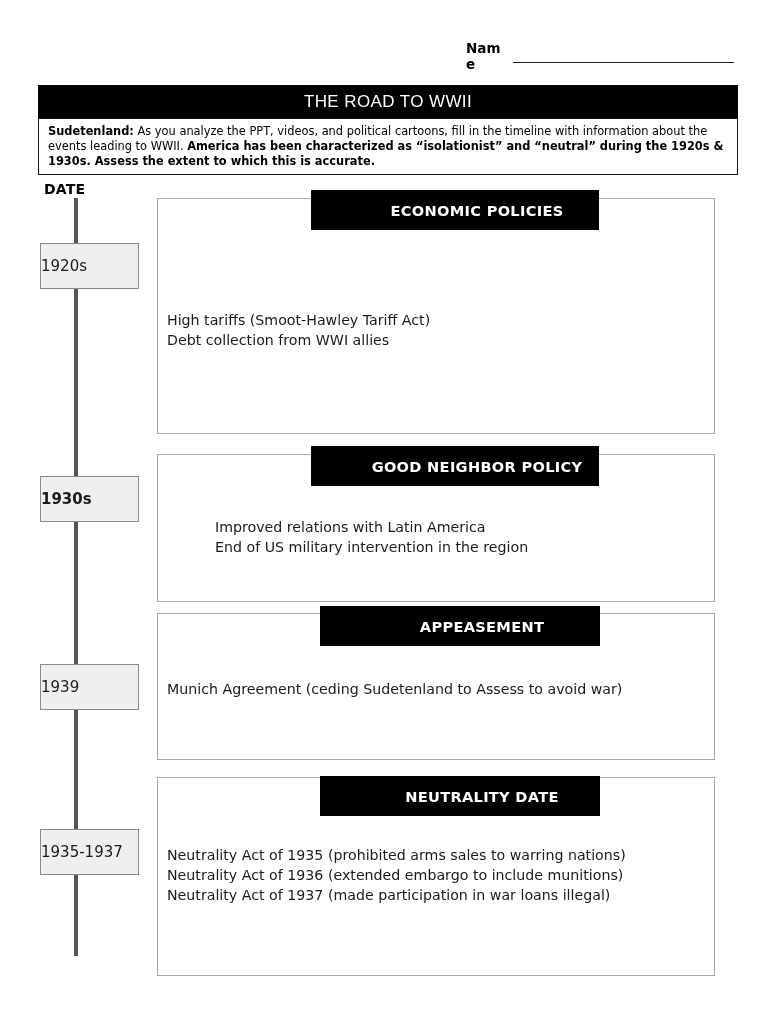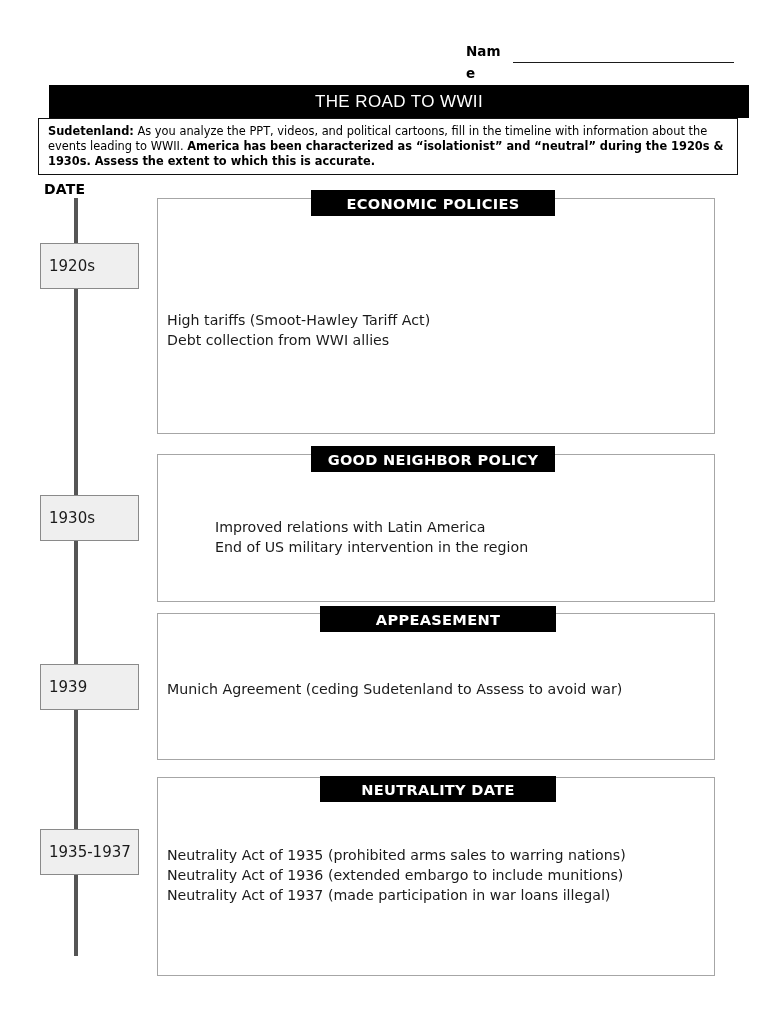--- a/index.html
+++ b/index.html
@@ -24,38 +24,38 @@
     width: 280px;
     height: 40px;
   }
   .name-label {
     position: absolute;
     left: 0px;
     top: 0px;
     width: 42px;
     font-size: 13.5px;
     font-weight: bold;
-    line-height: 22px;
+    line-height: 16px;
     text-align: left;
     word-break: break-all;
     color: #000;
   }
   .name-line {
     position: absolute;
     left: 47px;
     top: 22px;
     width: 221px;
     height: 0;
     border-top: 1.6px solid #1b1b1b;
   }
 
   
   .title-bar {
     position: absolute;
-    left: 49px;
+    left: 38px;
     top: 85px;
     width: 700px;
     height: 33px;
     background: #000000;
     color: #ffffff;
     display: flex;
     align-items: center;
     justify-content: center;
     letter-spacing: 0.4px;
   }
@@ -109,57 +109,57 @@
   .date-chip {
     position: absolute;
     left: 40px;
     width: 99px;
     height: 46px;
     background: #efefef;
     border: 1.3px solid #8a8a8a;
     box-sizing: border-box;
     display: flex;
     align-items: center;
-    padding-left: 8px;
     z-index: 3;
   }
   .date-chip-text {
     font-size: 15px;
     color: #1a1a1a;
     font-family: "DejaVu Sans", sans-serif;
     white-space: nowrap;
   }
   .date-chip.d0 { top: 243px; }
-  .date-chip.d1 { top: 495px; }
+  .date-chip.d1 { top: 476px; font-weight: bold; }
   .date-chip.d2 { top: 664px; }
   .date-chip.d3 { top: 829px; }
 
   
   .section-box {
     position: absolute;
     left: 157px;
     width: 558px;
     border: 1.3px solid #a6a6a6;
     box-sizing: border-box;
     background: transparent;
   }
   .section-box.s0 { top: 198px; height: 236px; }
   .section-box.s1 { top: 454px; height: 148px; }
   .section-box.s2 { top: 613px; height: 147px; }
   .section-box.s3 { top: 777px; height: 199px; }
 
   .section-banner {
     position: absolute;
-    height: 26px;
+    height: 40px;
     background: #000000;
     color: #ffffff;
     display: flex;
     align-items: center;
     justify-content: center;
     z-index: 4;
+    padding-left: 44px;
   }
   .section-banner-text {
     font-size: 14.6px;
     font-weight: bold;
     letter-spacing: 0.3px;
     font-family: "DejaVu Sans", sans-serif;
     white-space: nowrap;
   }
   .section-banner.b0 { left: 311px; top: 190px; width: 244px; }
   .section-banner.b1 { left: 311px; top: 446px; width: 244px; }

